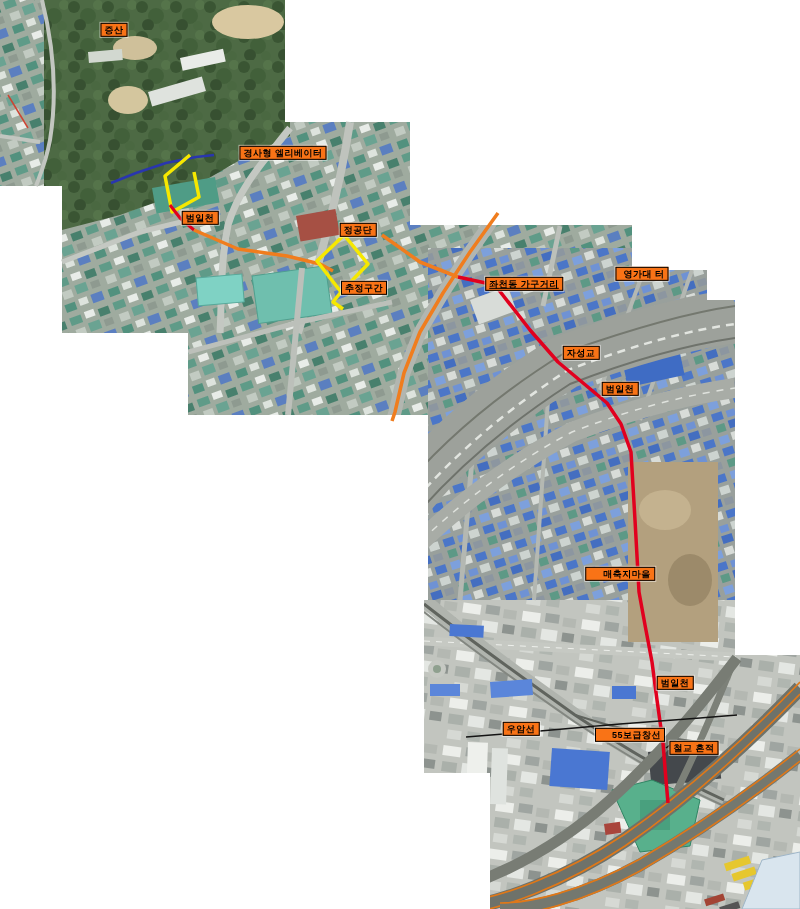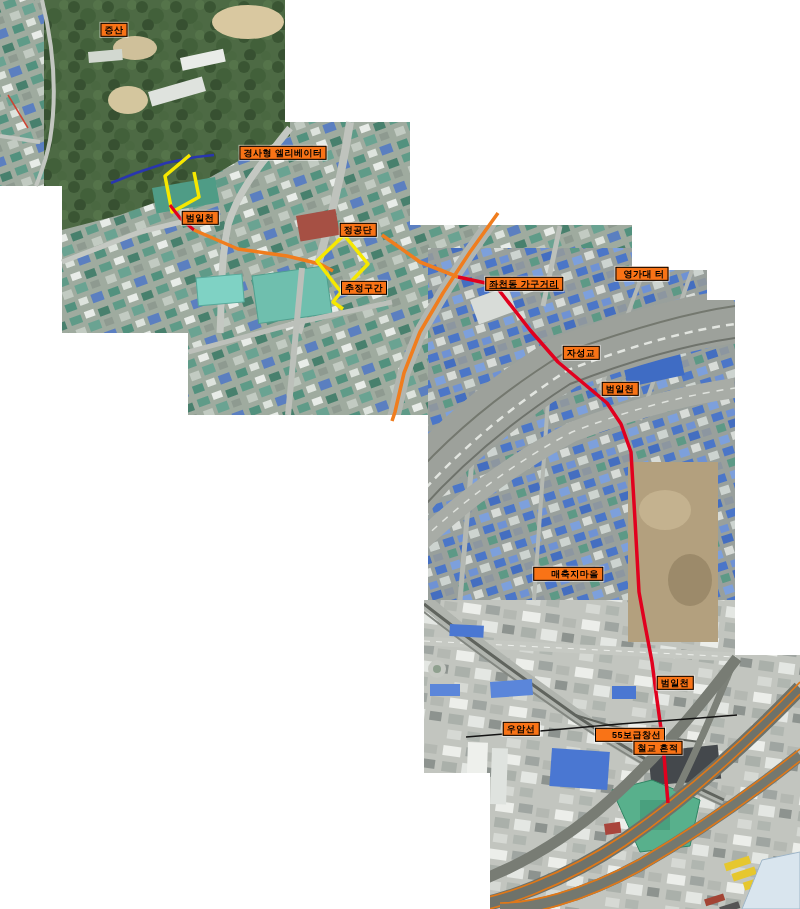--- a/index.html
+++ b/index.html
@@ -194,19 +194,19 @@
 
 <div class="map-label" style="left: 114px; top: 30px;">증산</div>
 <div class="map-label" style="left: 283px; top: 153px;">경사형 엘리베이터</div>
 <div class="map-label" style="left: 200px; top: 218px;">범일천</div>
 <div class="map-label" style="left: 358px; top: 230px;">정공단</div>
 <div class="map-label" style="left: 364px; top: 288px; text-align: center;">추정구간</div>
 <div class="map-label" style="left: 524px; top: 284px; text-decoration: underline;">좌천동 가구거리</div>
 <div class="map-label" style="left: 642px; top: 274px; padding-left: 7px;">영가대 터</div>
 <div class="map-label" style="left: 581px; top: 330px; margin-top: 23px;">자성교</div>
 <div class="map-label" style="left: 620px; top: 389px;">범일천</div>
-<div class="map-label" style="left: 568px; top: 574px; padding-left: 17px;">매축지마을</div>
+<div class="map-label" style="left: 620px; top: 574px; padding-left: 17px;">매축지마을</div>
 <div class="map-label" style="left: 675px; top: 683px;">범일천</div>
 <div class="map-label" style="left: 521px; top: 714px; margin-top: 15px;">우암선</div>
 <div class="map-label" style="left: 630px; top: 735px; padding-left: 16px;">55보급창선</div>
-<div class="map-label" style="left: 658px; top: 748px;">철교 흔적</div>
+<div class="map-label" style="left: 694px; top: 748px;">철교 흔적</div>
 
 </div>
 
 </body></html>

